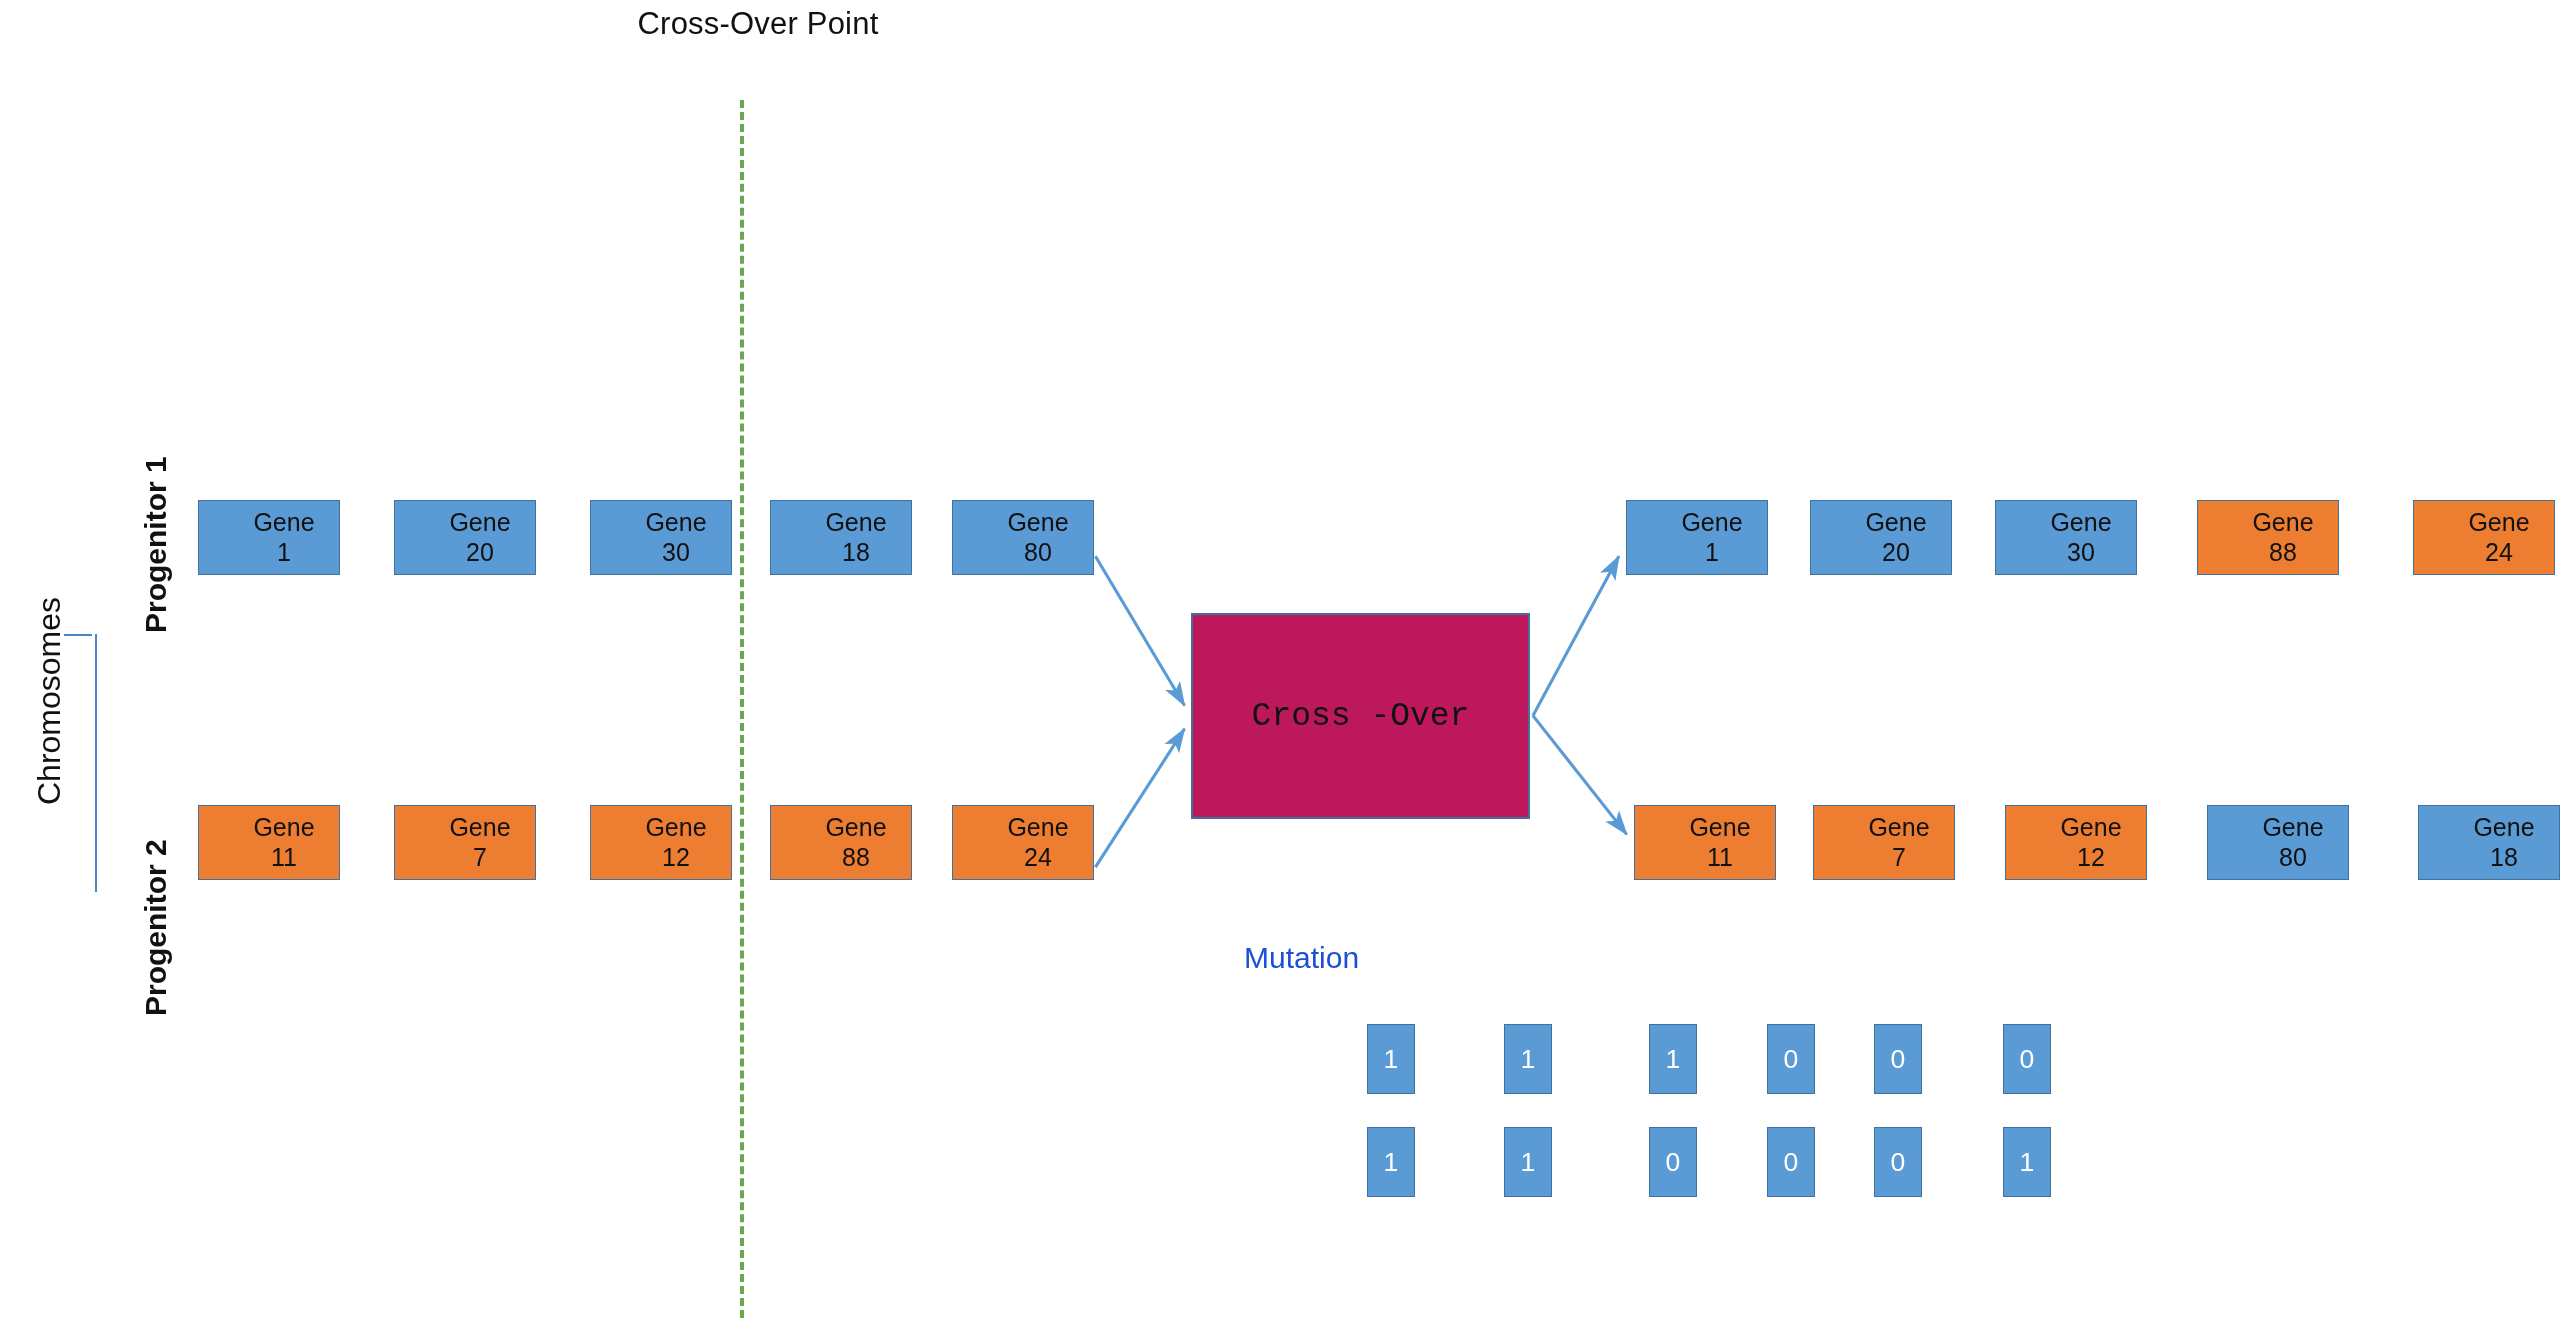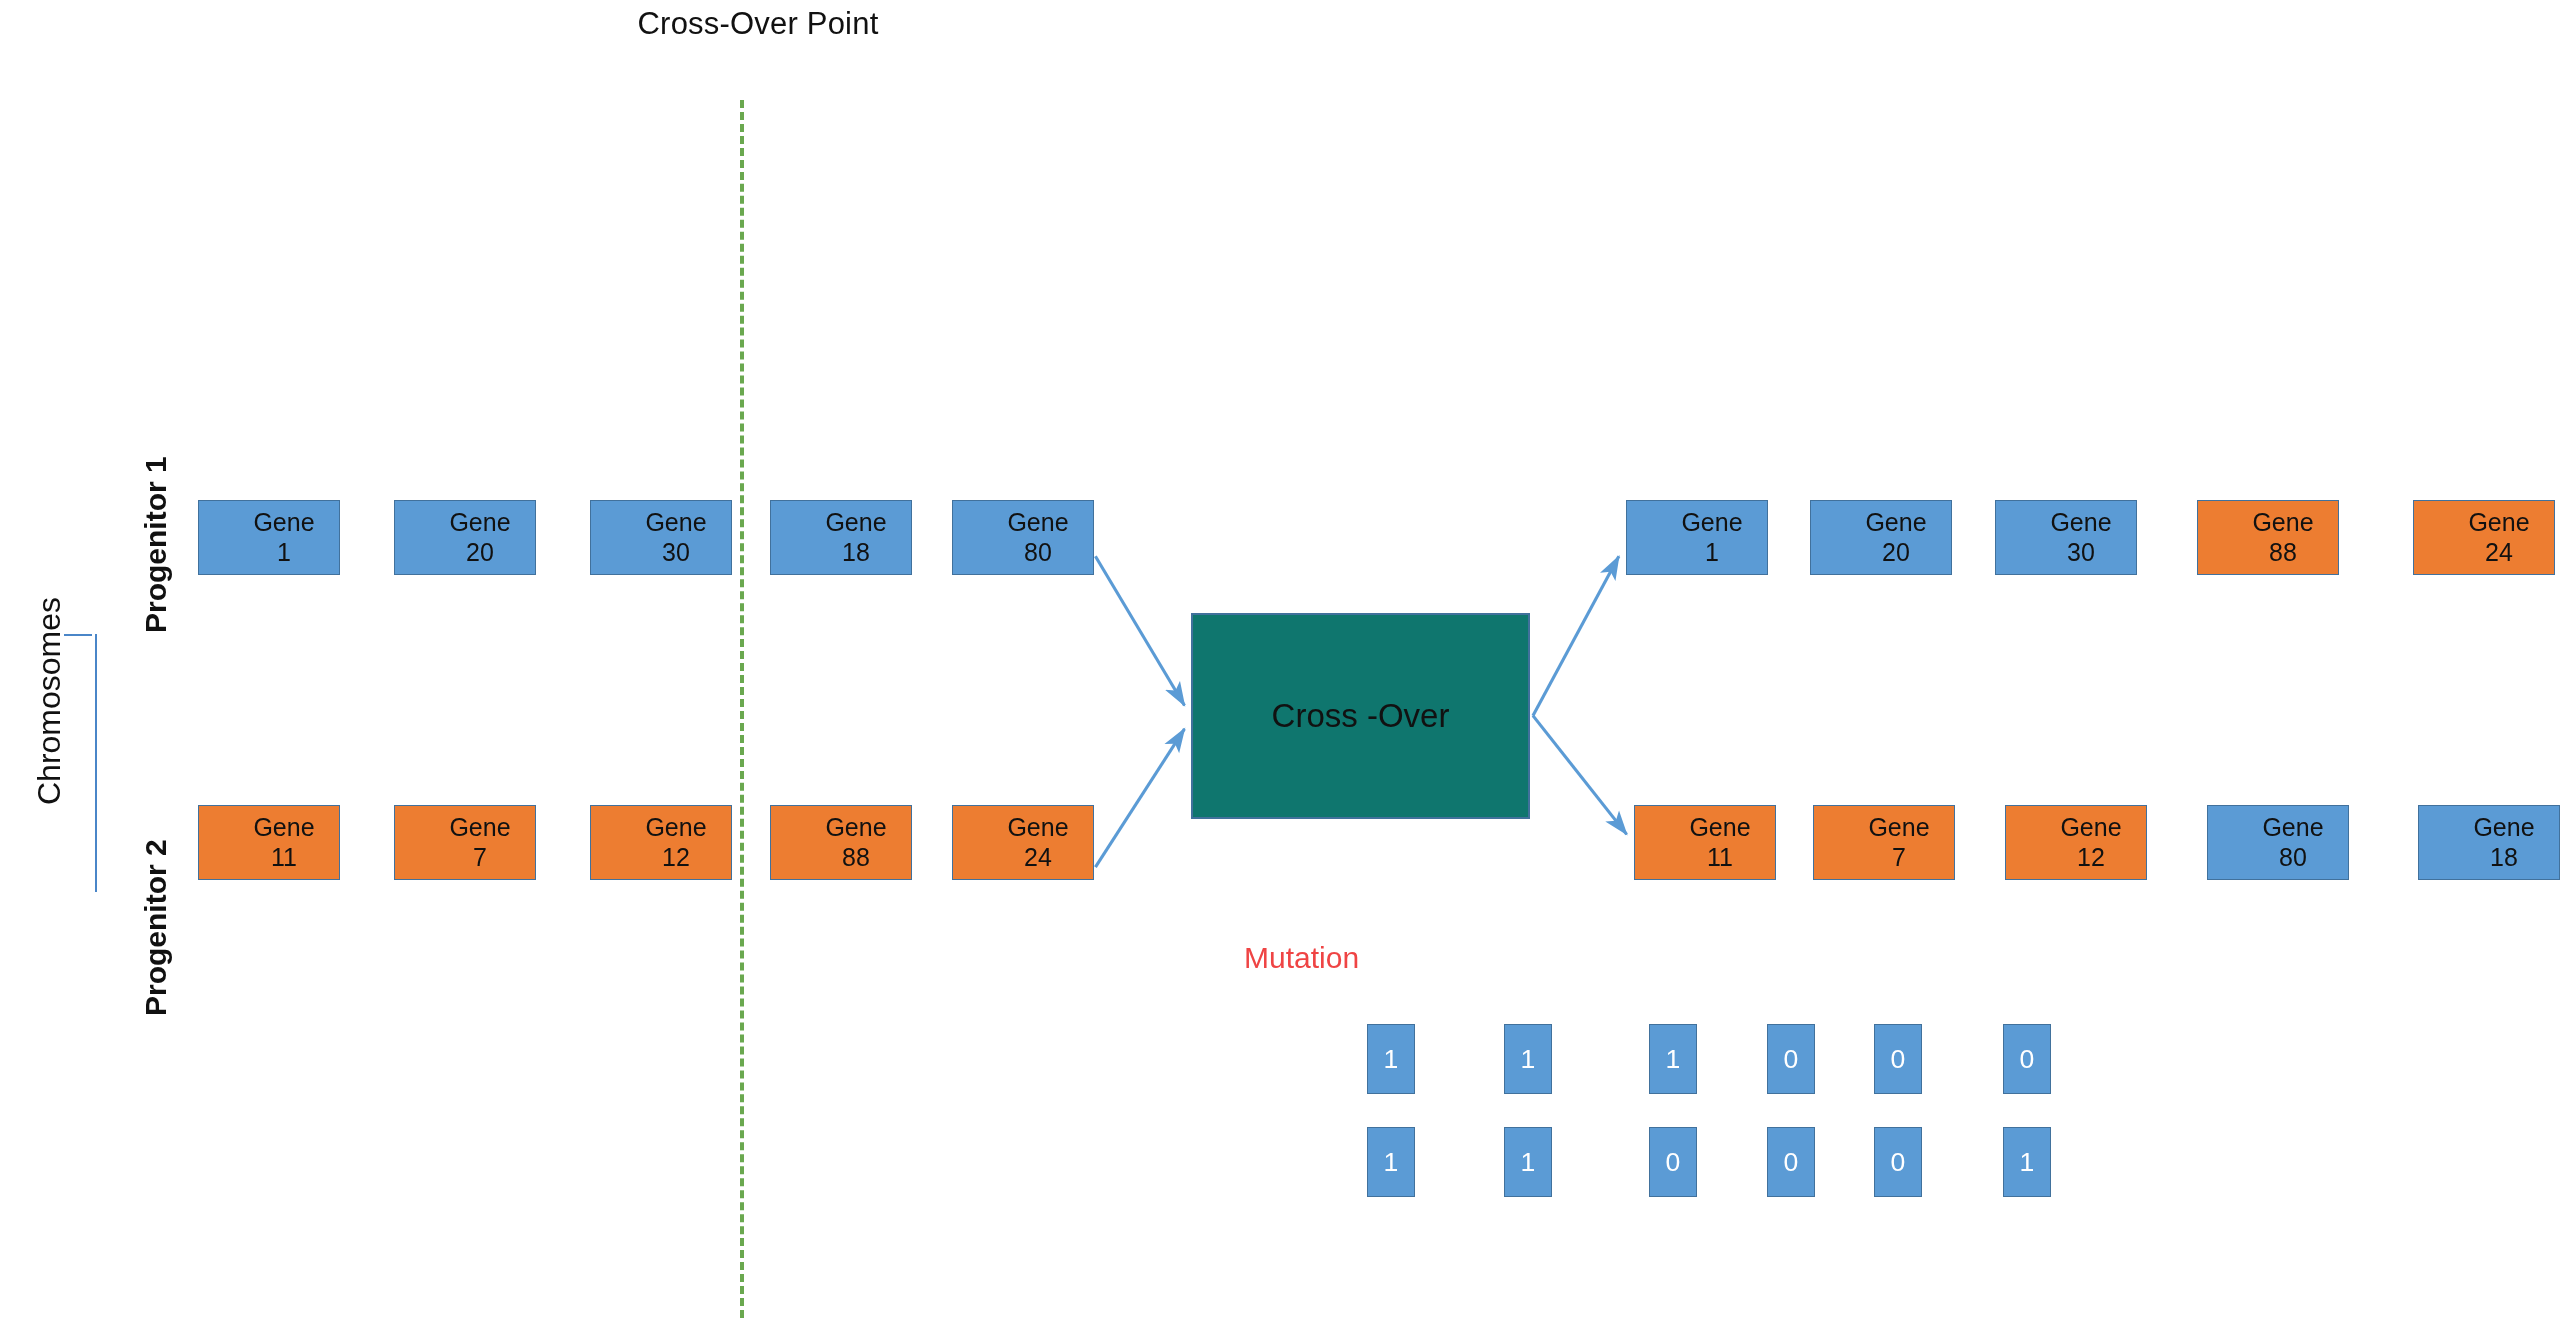--- a/index.html
+++ b/index.html
@@ -108,36 +108,37 @@
   .gene-box .gene-num { display: block; }
 
   
   .crossover-box {
     position: absolute;
     left: 1191px;
     top: 613px;
     width: 339px;
     height: 206px;
     box-sizing: border-box;
-    background: #0f766e;
+    background: #be185d;
     border: 2.3px solid #41719c;
     display: flex;
     align-items: center;
     justify-content: center;
     font-size: 33px;
     color: #111111;
+    font-family: Liberation Mono, monospace;
   }
 
   
   .mutation-title {
     position: absolute;
     left: 1244px;
     top: 941px;
     font-size: 30px;
-    color: #ef4444;
+    color: #1d4ed8;
     white-space: nowrap;
   }
   .bit-box {
     position: absolute;
     width: 48px;
     height: 70px;
     box-sizing: border-box;
     background: #5b9bd5;
     border: 1.6px solid #41719c;
     display: flex;

